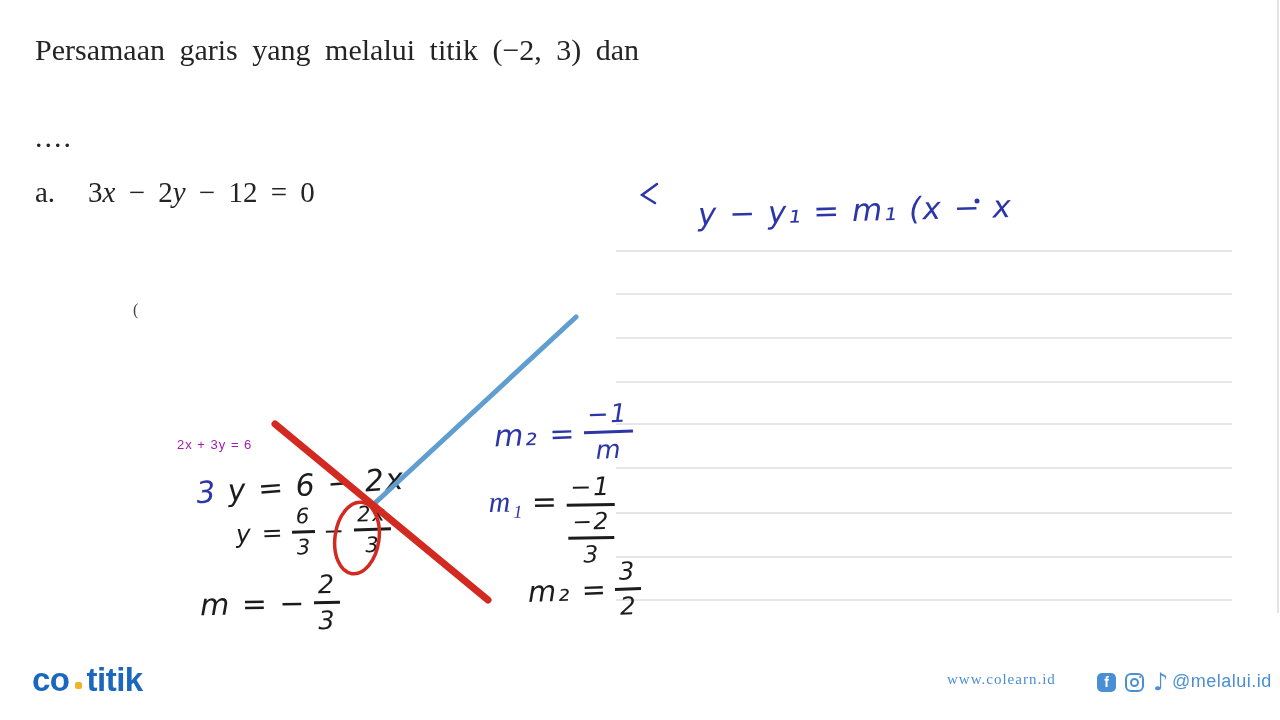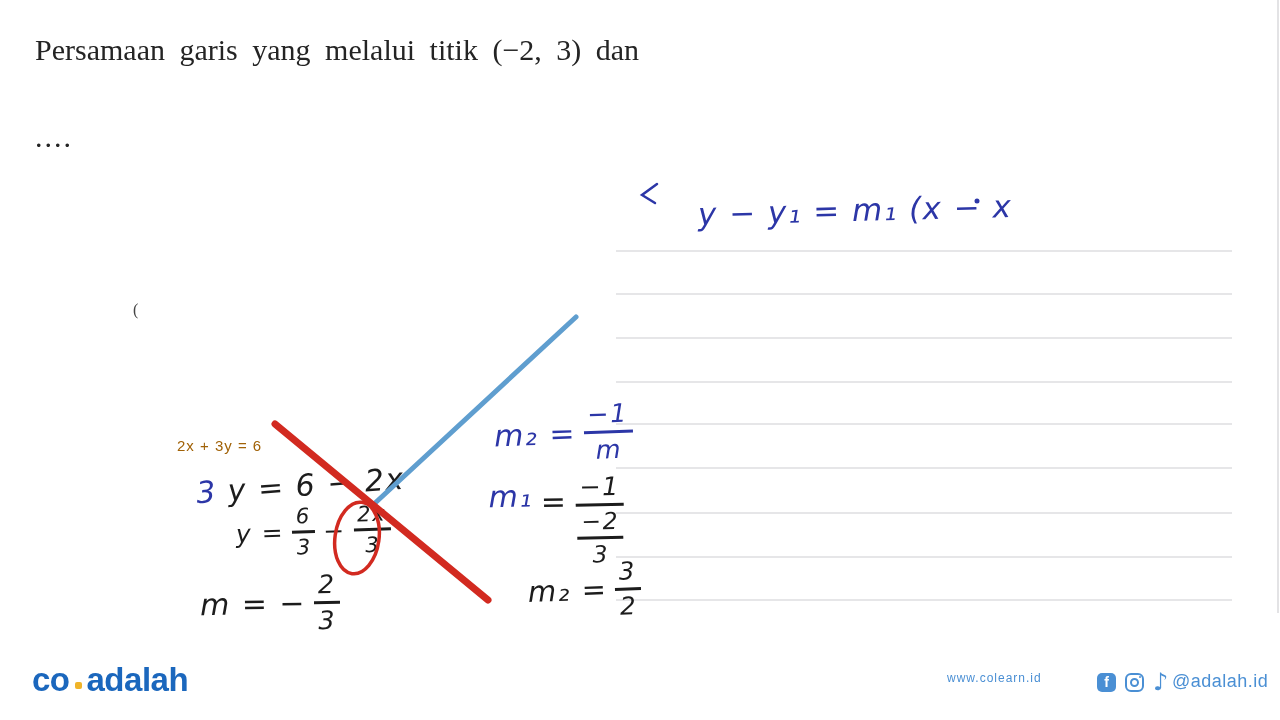--- a/index.html
+++ b/index.html
@@ -16,54 +16,54 @@
   .t2{top:80px;word-spacing:8px;}
   .dots{top:120px;letter-spacing:2px;}
   .opt{position:absolute;left:35px;font-size:29px;color:#242424;white-space:nowrap;}
   .olabel{display:inline-block;width:53px;}
   .oeq{word-spacing:6px;}
   .mathify i{font-style:italic;}
   .stray{position:absolute;left:133px;top:301px;font-size:16px;color:#444;}
 
   
   .given{position:absolute;left:177px;top:437px;font-family:"Liberation Sans",sans-serif;
-         font-size:15px;letter-spacing:1px;color:#a16207;}
+         font-size:13px;letter-spacing:1px;color:#a21caf;}
 
   
   .hw{position:absolute;font-family:"DejaVu Sans",sans-serif;font-style:italic;
       letter-spacing:1.5px;white-space:nowrap;}
   .blue{color:#2c36a7;}
   .black{color:#1c1c1c;}
   .row{display:flex;align-items:center;gap:8px;}
   .frac{display:inline-flex;flex-direction:column;align-items:center;line-height:1.05;
         font-size:0.85em;vertical-align:middle;}
   .frac>.num{padding:0 4px 3px;border-bottom:3px solid currentColor;}
   .frac>.den{padding-top:3px;}
   .frac .frac{font-size:0.92em;}
   .pointslope{left:698px;top:192px;font-size:31px;transform:rotate(-1.5deg);}
   .step1{left:196px;top:468px;font-size:30px;transform:rotate(-4deg);}
   .step2{left:236px;top:505px;font-size:25px;transform:rotate(-2deg);}
   .step3{left:200px;top:572px;font-size:30px;transform:rotate(-1deg);}
   .r1{left:494px;top:402px;font-size:30px;transform:rotate(-2deg);}
   .r2{left:489px;top:474px;font-size:30px;align-items:flex-start;transform:rotate(-1deg);}
   .r2 .eqsign{margin-top:10px;}
-  .r2 .lhs{margin-top:4px;}
+  .r2 .lhs{margin-top:10px;font-family:Liberation Serif, serif;}
   .r3{left:528px;top:560px;font-size:29px;transform:rotate(-2deg);}
 
   
   #strokes{position:absolute;left:0;top:0;width:1280px;height:720px;pointer-events:none;}
 
   
   .logo{position:absolute;left:32px;top:661px;display:flex;align-items:center;
         font-family:"Liberation Sans",sans-serif;font-weight:bold;font-size:33px;
         letter-spacing:-0.5px;color:#1b67bd;}
   .lgdot{display:inline-block;width:7px;height:7px;border-radius:2px;background:#f0b429;
          margin:10px 5px 0 5px;}
-  .website{position:absolute;left:947px;top:671px;font-family:Liberation Sans, sans-serif;
-           font-size:12px;letter-spacing:1px;color:#4a8fd4;}
+  .website{position:absolute;left:947px;top:671px;font-family:Liberation Serif, serif;
+           font-size:15px;letter-spacing:1px;color:#4a8fd4;}
   .handle{position:absolute;left:1172px;top:671px;font-family:"Liberation Sans",sans-serif;
           font-size:18px;letter-spacing:0.5px;color:#4a8fd4;}
   .social{position:absolute;left:1097px;top:671px;display:flex;align-items:center;gap:9px;height:22px;}
   .fb{width:19px;height:19px;border-radius:5px;background:#4a8fd4;color:#fff;
       display:flex;align-items:center;justify-content:center;
       font-family:"Liberation Sans",sans-serif;font-weight:bold;font-size:14px;font-style:normal;}
   .ig{position:relative;width:15px;height:15px;border:2.5px solid #4a8fd4;border-radius:6px;}
   .ig .lens{position:absolute;left:3px;top:3px;width:5px;height:5px;border:2px solid #4a8fd4;
             border-radius:50%;}
   .ig .igdot{position:absolute;right:1px;top:1px;width:2.5px;height:2.5px;border-radius:50%;
@@ -85,20 +85,23 @@
       <div class="rule" style="top: 467px; background: rgb(230, 230, 232);"></div>
       <div class="rule" style="top: 512px; background: rgb(230, 230, 232);"></div>
       <div class="rule" style="top: 556px; background: rgb(230, 230, 232);"></div>
       <div class="rule" style="top: 599px; background: rgb(230, 230, 232);"></div>
     </div>
   <div class="right-border"></div>
 
   <div class="title t1">Persamaan garis yang melalui titik (−2, 3) dan</div>
   <div class="title dots">....</div>
 
+  <div class="opt" style="top:176px">
+    <span class="olabel">a.</span><span class="oeq mathify">3<i>x</i> − 2<i>y</i> − 12 = 0</span>
+  </div>
   <span class="stray">(</span>
 
   <div class="given">2x + 3y = 6</div>
 
   <div class="hw step1">
     <span class="blue">3</span>
     <span class="black">y = 6 − 2x</span>
   </div>
 
   <div class="hw step2 row black">
@@ -158,26 +161,26 @@
     <line x1="374" y1="504" x2="576" y2="317" stroke-width="5" stroke-linecap="round" stroke="#5f9ecf"></line>
     <line x1="275" y1="424" x2="488" y2="600" stroke-width="7" stroke-linecap="round" stroke="#d22a20"></line>
     <ellipse cx="357" cy="538" rx="22" ry="36" fill="none" stroke-width="3.5" transform="rotate(8 357 538)" stroke="#d22a20"></ellipse>
     <polyline points="657,184 642,195 655,203" fill="none" stroke-width="2.5" stroke-linecap="round" stroke="#2c36a7"></polyline>
     <circle cx="977" cy="201" r="2.5" fill="#2c36a7"></circle>
   </svg>
 
   <div class="logo">
     <span>co</span>
     <span class="lgdot"></span>
-    <span>adalah</span>
+    <span>titik</span>
   </div>
   <div class="website">www.colearn.id</div>
   <div class="social">
     <span class="fb">f</span>
     <span class="ig">
       <span class="lens"></span>
       <span class="igdot"></span>
     </span>
     <span class="tt">♪</span>
   </div>
-  <div class="handle">@adalah.id</div>
+  <div class="handle">@melalui.id</div>
 
 </div>
 
 </body></html>

